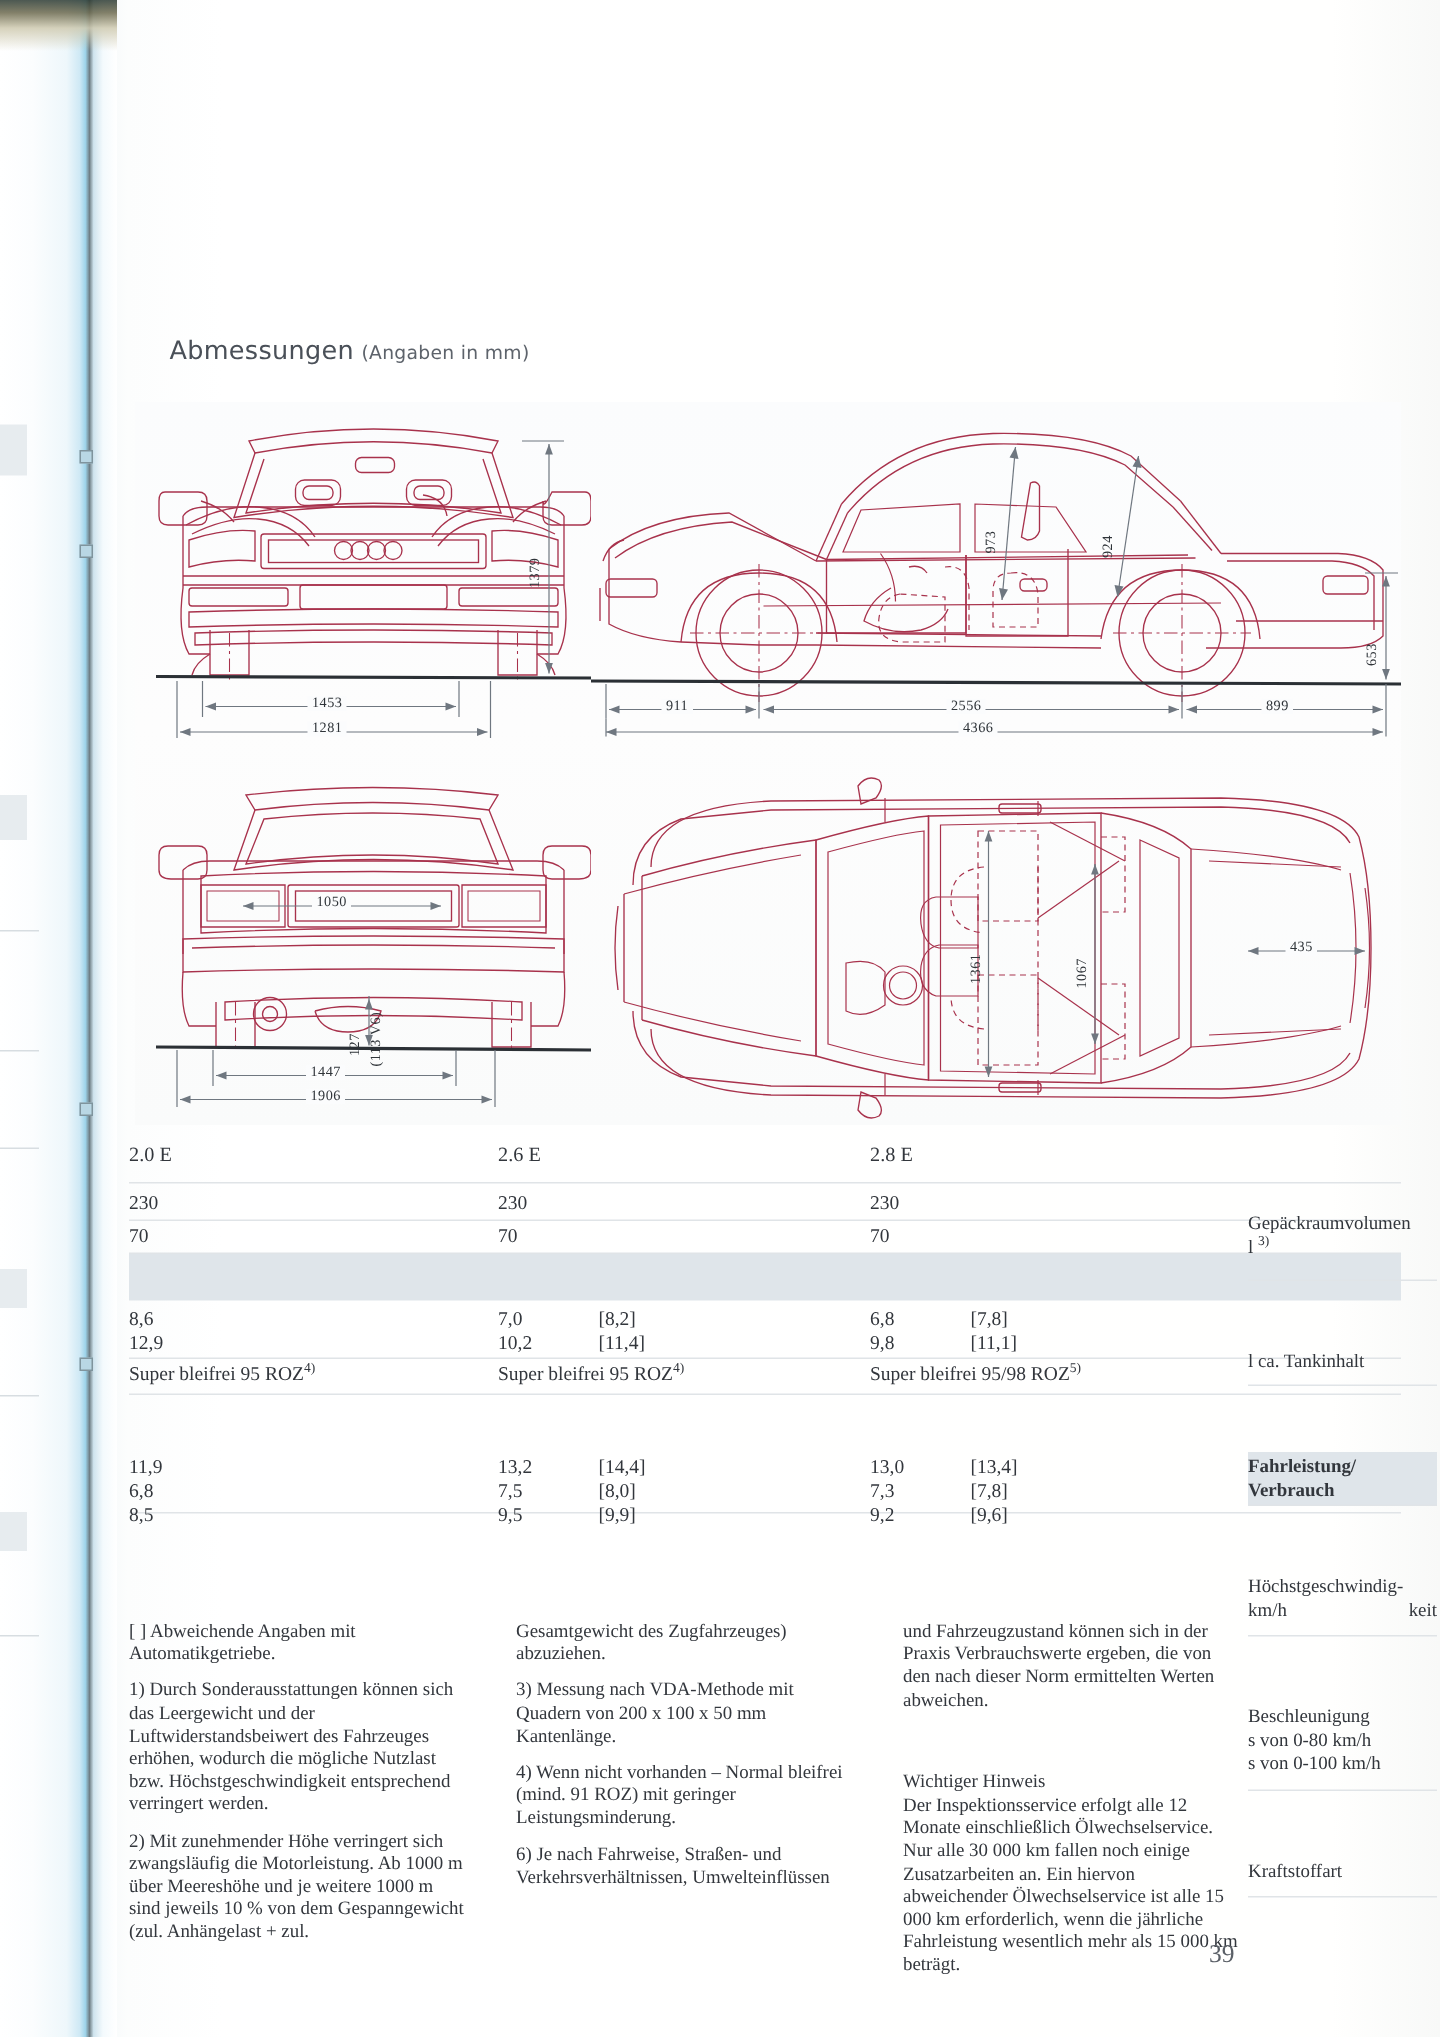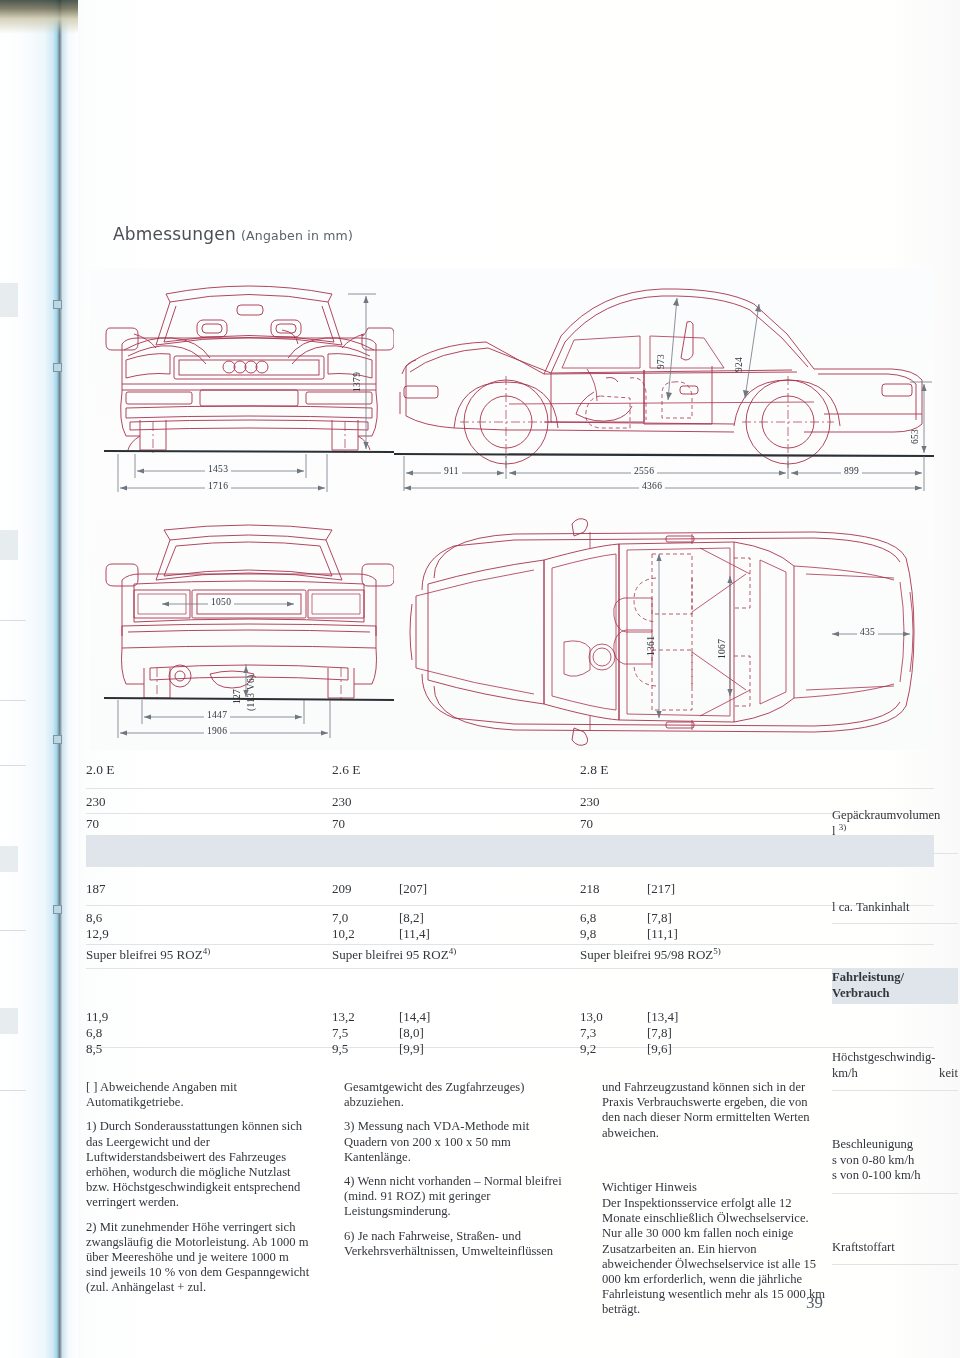--- a/index.html
+++ b/index.html
@@ -321,21 +321,21 @@
       <g stroke="#6f7780" stroke-width="0.8">
         <path d="M14 182 L14 220"></path>
         <path d="M223 182 L223 220"></path>
         <path d="M16 216 L221 216"></path>
         <path d="M16 216 l7 -2.6 v5.2 z" fill="#6f7780" stroke="none"></path>
         <path d="M221 216 l-7 -2.6 v5.2 z" fill="#6f7780" stroke="none"></path>
       </g>
     </svg>
     <div class="dim-label vert" style="left:258px; top:110px;">1379</div>
     <div class="dim-label" style="left:101px; top:192px; background:#fbfcfd; padding:0 3px;">1453</div>
-    <div class="dim-label" style="left:101px; top:209px; background:#fbfcfd; padding:0 3px;">1716</div>
+    <div class="dim-label" style="left:101px; top:209px; background:#fbfcfd; padding:0 3px;">1281</div>
   </div>
 
   <div class="view" style="left:304px; top:6px; width:540px; height:228px;">
     <svg width="540" height="228" viewBox="0 0 540 228" fill="none" stroke="#a8324c" stroke-width="0.9">
 
       <path d="M167 62 Q205 17 268 15 Q330 14 360 30 L393 60"></path>
       <path d="M171 68 Q208 24 268 22 Q326 21 356 36 L388 64"></path>
 
       <path d="M167 62 L150 100"></path>
       <path d="M171 68 L157 99"></path>
@@ -638,27 +638,20 @@
   </div>
 
   <div class="spec-row" style="height:21px">
     <div class="cell c0" style="top:2px">70</div>
     <div class="cell c1" style="top:2px">70</div>
     <div class="cell c2" style="top:2px">70</div>
   </div>
 
   <div class="spec-row shaded noline" style="height:31px"></div>
 
-  <div class="spec-row" style="height:38px">
-    <div class="cell c0" style="top:14px">187</div>
-    <div class="cell c1" style="top:14px">209</div>
-    <div class="cell c1b" style="top:14px">[207]</div>
-    <div class="cell c2" style="top:14px">218</div>
-    <div class="cell c2b" style="top:14px">[217]</div>
-  </div>
 
   <div class="spec-row" style="height:38px">
     <div class="cell c0" style="top:4px">8,6</div>
     <div class="cell c1" style="top:4px">7,0</div>
     <div class="cell c1b" style="top:4px">[8,2]</div>
     <div class="cell c2" style="top:4px">6,8</div>
     <div class="cell c2b" style="top:4px">[7,8]</div>
 
     <div class="cell c0" style="top:20px">12,9</div>
     <div class="cell c1" style="top:20px">10,2</div>

